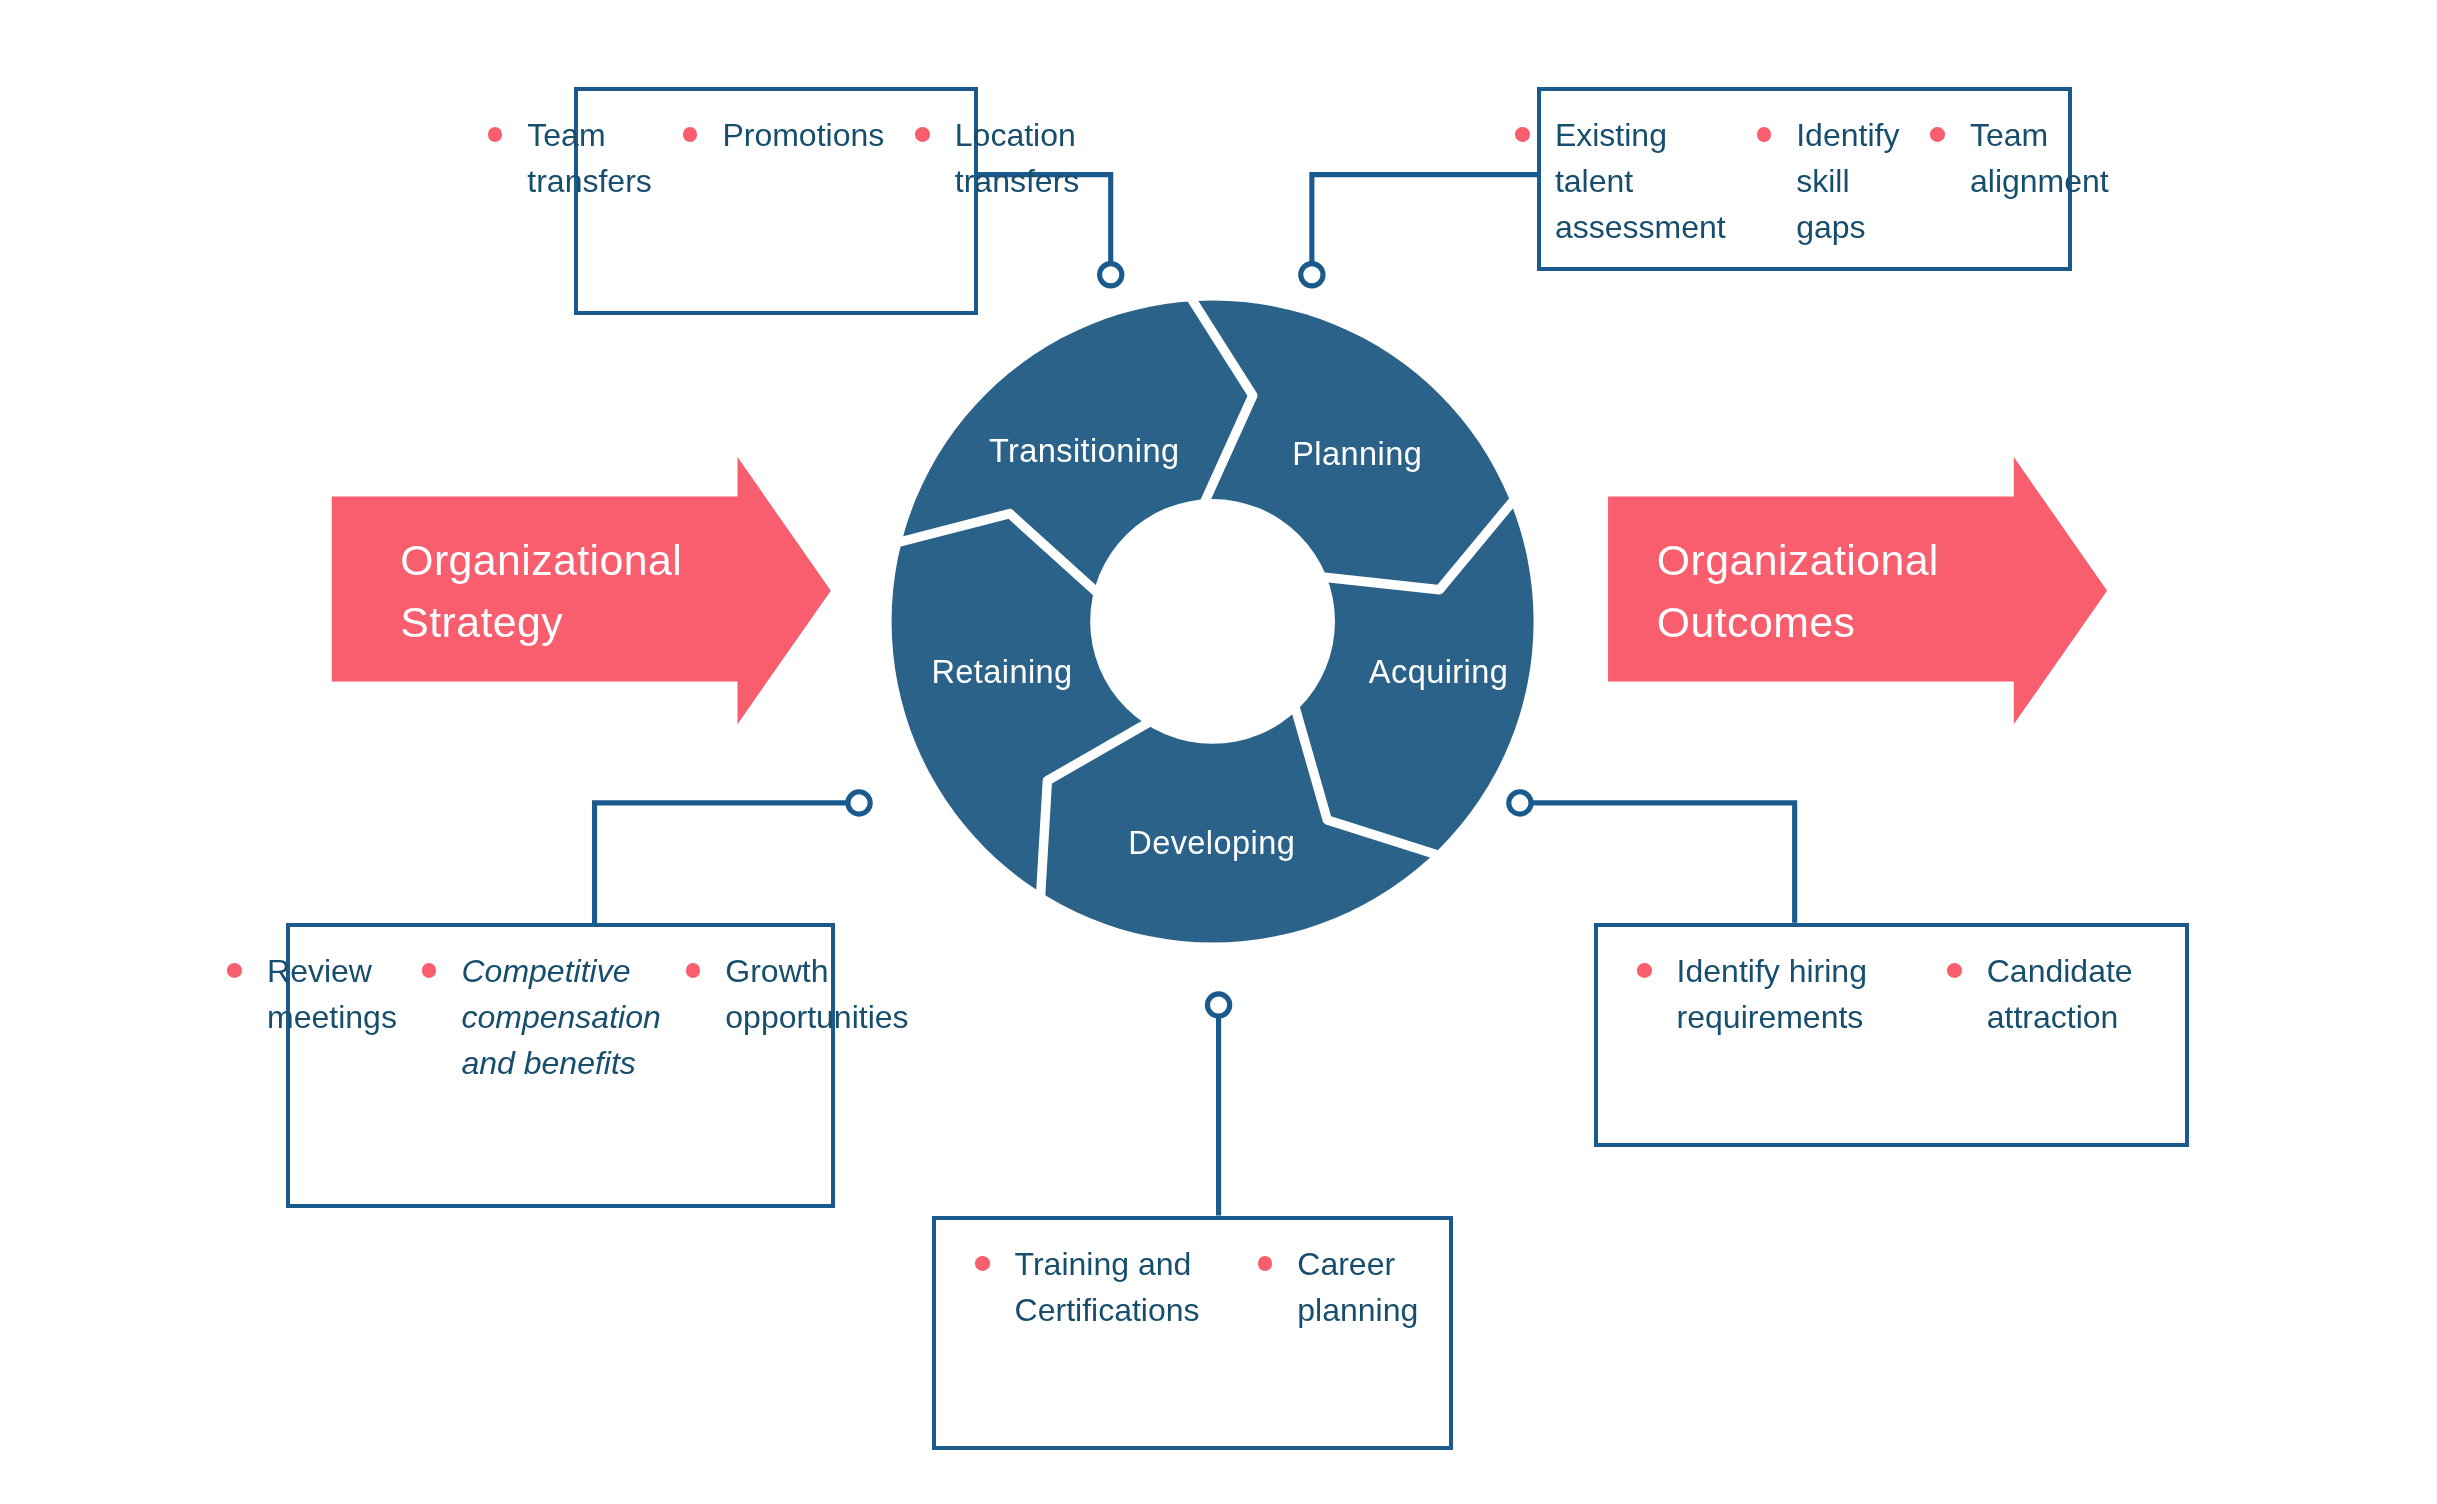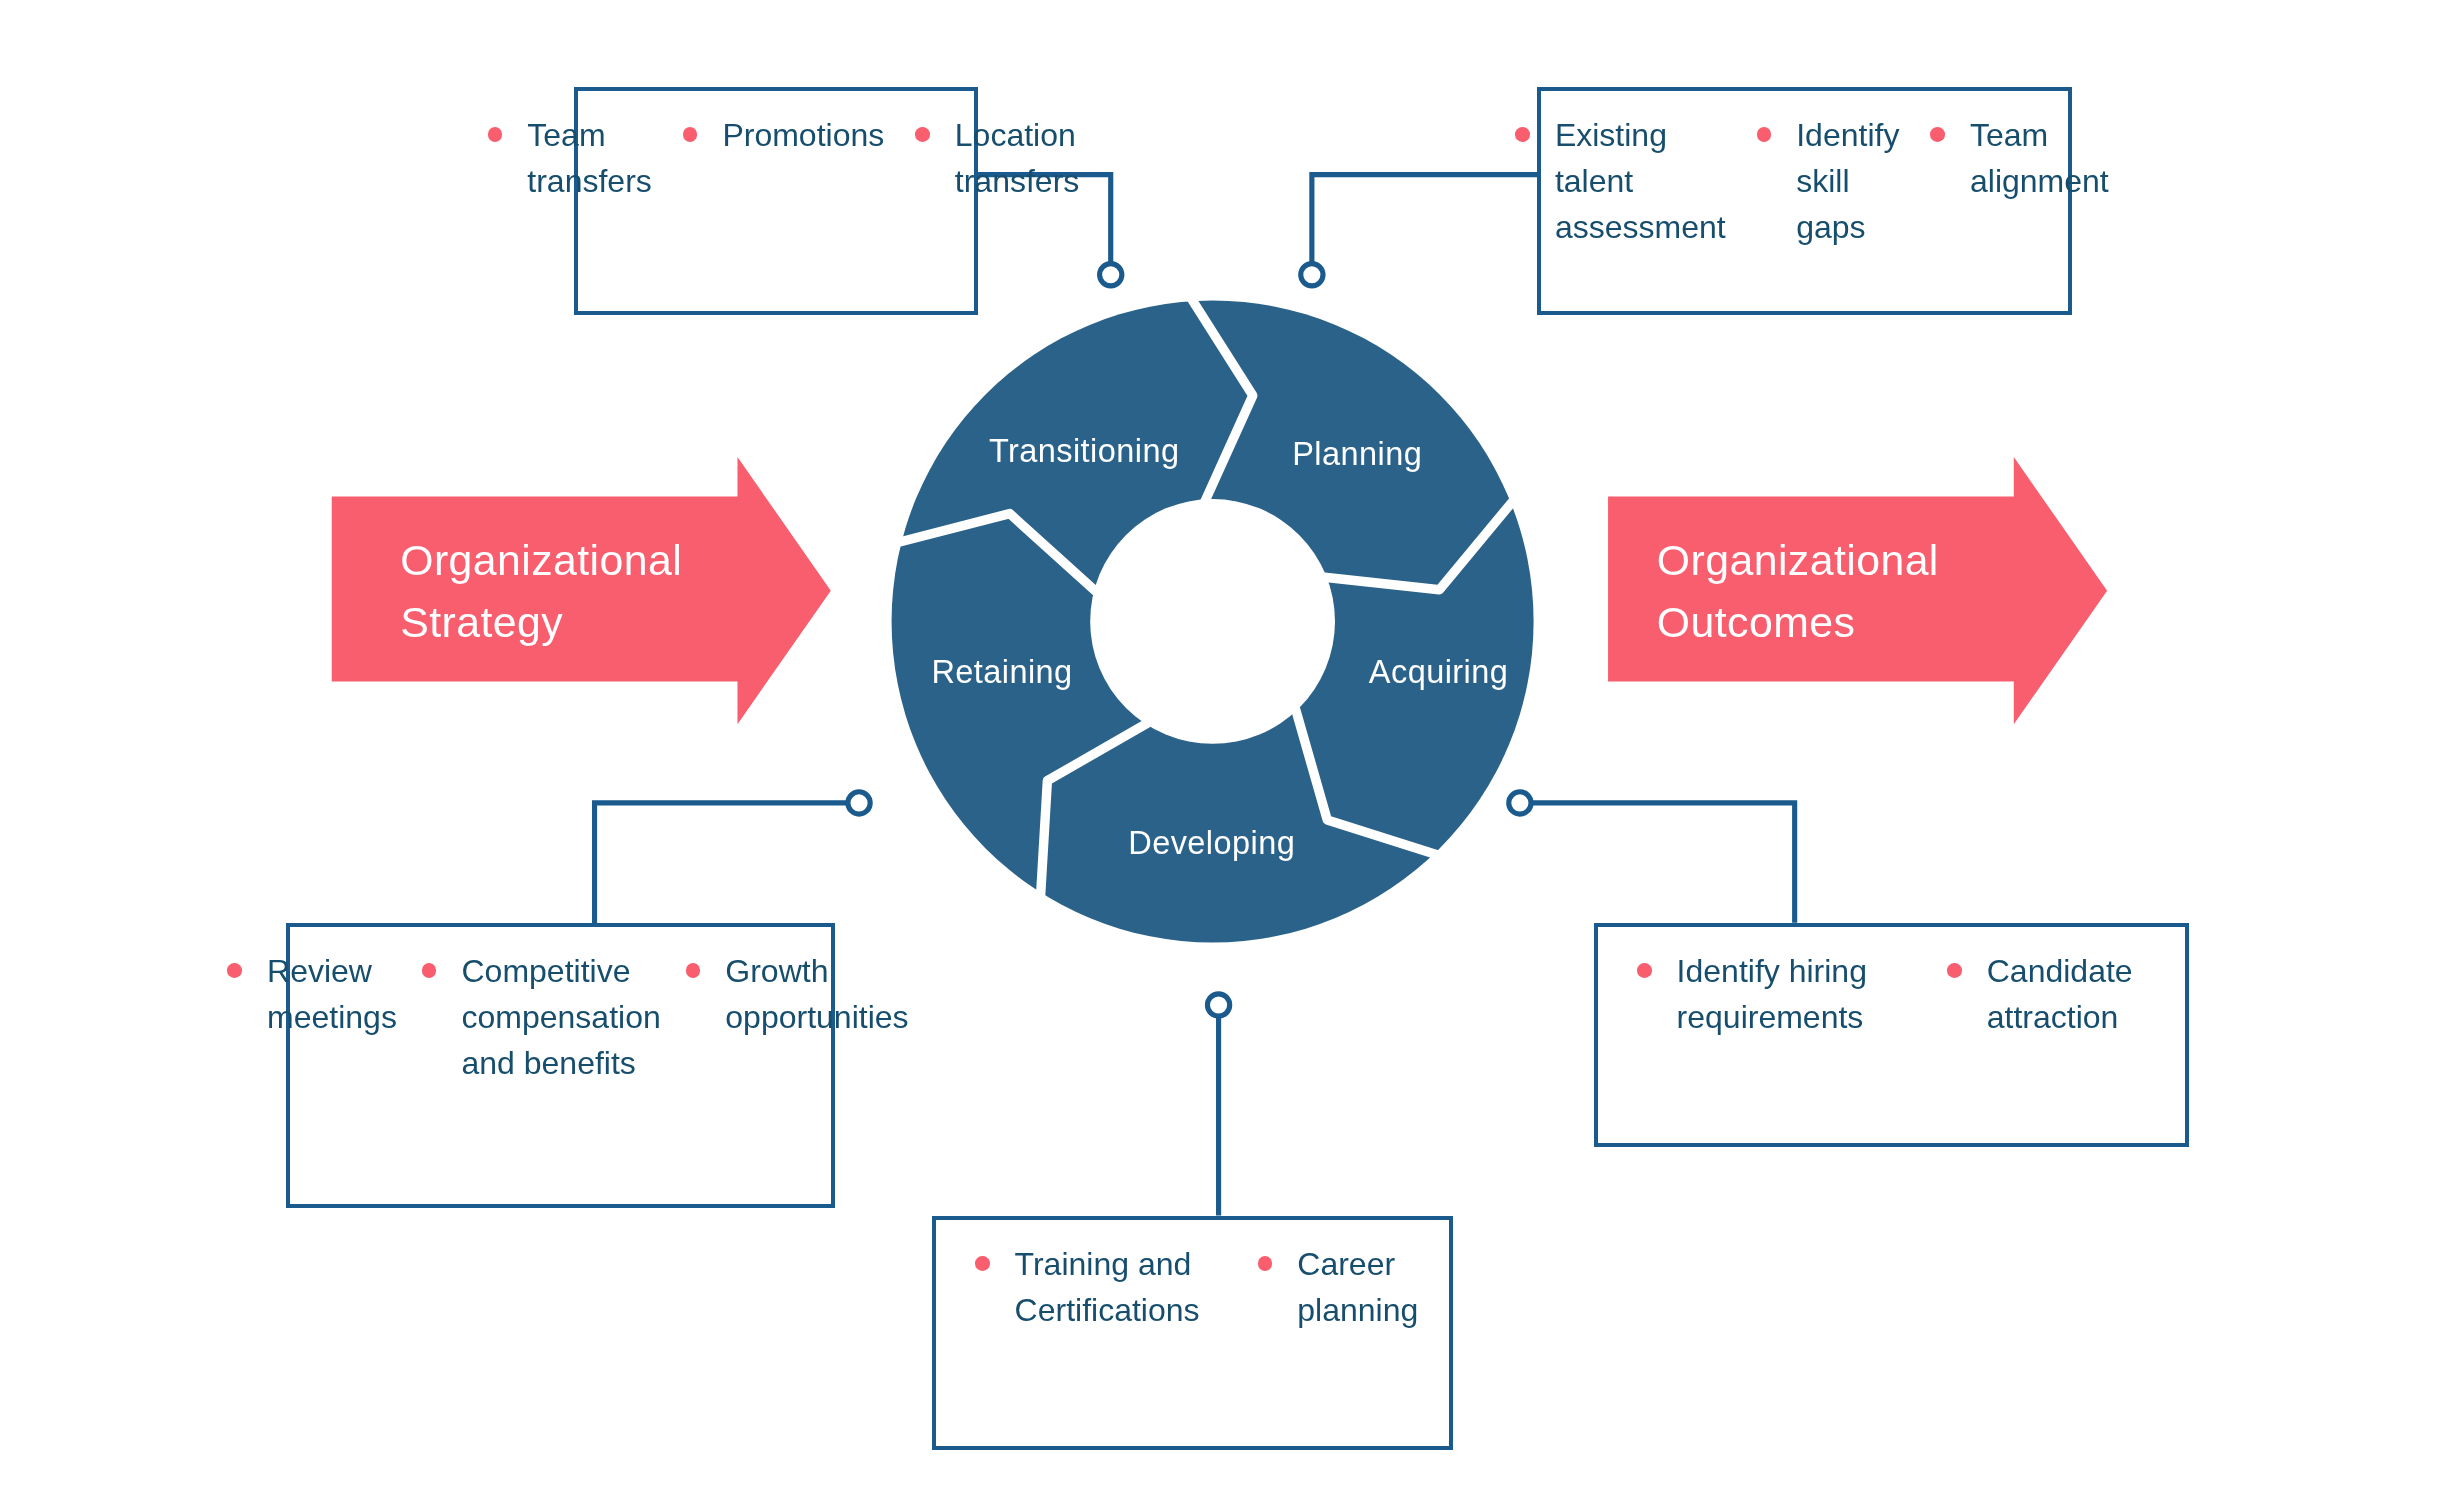--- a/index.html
+++ b/index.html
@@ -72,20 +72,21 @@
     flex: 0 0 auto;
     width: 14.6px;
     height: 14.6px;
     border-radius: 50%;
     background: #f85e6e;
     margin-top: 15.4px;
   }
   .w-limit {
     max-width: 402px;
     display: inline-block;
+    font-style: italic;
   }
 </style>
 </head>
 <body>
 
 <div class="canvas">
 
   <svg class="diagram-svg" width="2438" height="1504" viewBox="0 0 2847 1757">
 
     <g>
@@ -147,21 +148,21 @@
     <div class="bullet-item">
       <span class="bullet-dot"></span>
       <span>Promotions</span>
     </div>
     <div class="bullet-item">
       <span class="bullet-dot"></span>
       <span>Location transfers</span>
     </div>
   </div>
 
-  <div class="callout" style="left:1537px; top:87px; width:535px; height:228px;">
+  <div class="callout" style="left:1537px; top:87px; width:535px; height:184px;">
     <div class="bullet-item">
       <span class="bullet-dot"></span>
       <span>Existing talent assessment</span>
     </div>
     <div class="bullet-item">
       <span class="bullet-dot"></span>
       <span>Identify skill gaps</span>
     </div>
     <div class="bullet-item">
       <span class="bullet-dot"></span>

